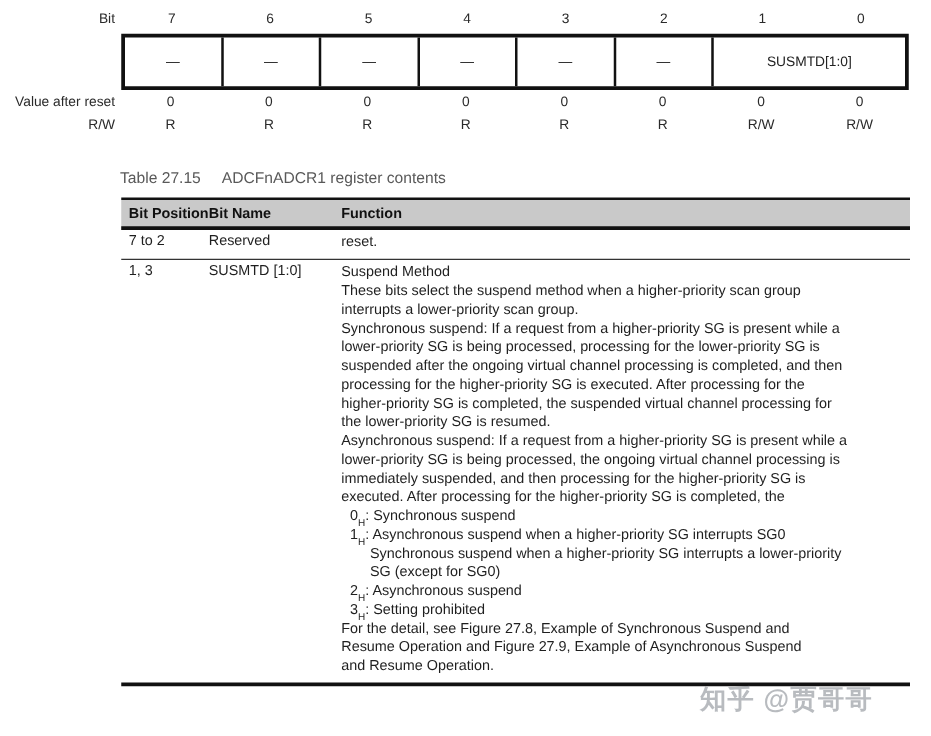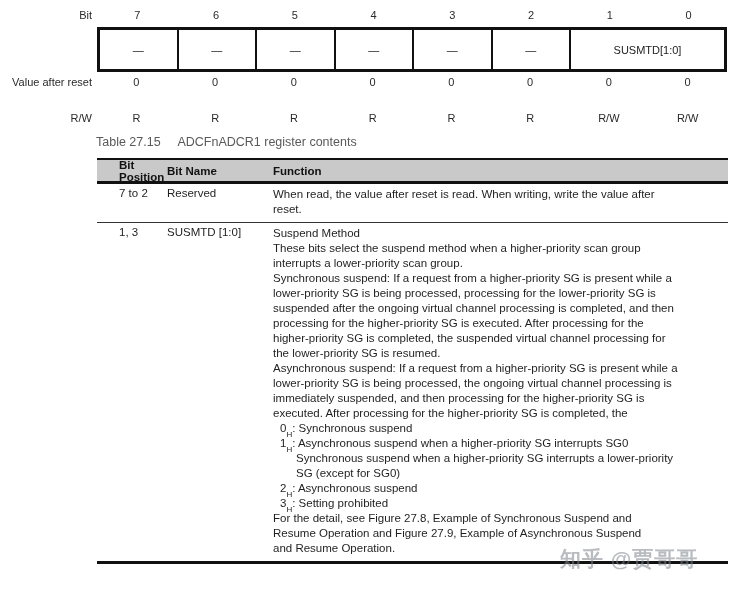--- a/index.html
+++ b/index.html
@@ -11,30 +11,30 @@
   .bd-row{position:absolute;left:0;width:728px;display:flex;}
   .labelcol{width:97px;box-sizing:border-box;padding-right:5px;text-align:right;font-size:11px;color:#2a2a2a;}
   .bitcols{width:630px;display:flex;}
   .bitcell{flex:1 1 0;text-align:center;font-size:11px;color:#2a2a2a;}
   .bits-row{top:7px;height:14px;align-items:flex-end;justify-content:space-between;}
   .box-row{top:27px;}
   .regbox{width:630px;height:45px;box-sizing:border-box;border:3px solid #111;display:flex;}
   .regcell{display:flex;align-items:center;justify-content:center;font-size:11px;color:#222;box-sizing:border-box;}
   .regcell + .regcell{border-left:2px solid #111;}
   .reset-row{top:75px;height:13px;align-items:center;}
-  .rw-row{top:112px;height:13px;}
+  .rw-row{top:94px;height:13px;}
   
   .caption{position:absolute;left:96px;top:135px;font-size:12.5px;font-weight:normal;color:#595959;}
   .caption .num{margin-right:14px;}
   
   .regtable{position:absolute;left:97px;top:158px;width:631px;box-sizing:border-box;
     border-top:2px solid #111;border-bottom:3px solid #111;font-size:11.5px;}
   .thead{display:flex;background:#c9c9c9;height:21px;align-items:center;
     border-bottom:3px solid #111;font-weight:bold;color:#111;}
-  .c1{width:70px;box-sizing:border-box;padding-left:22px;flex-shrink:0;}
+  .c1{width:70px;box-sizing:border-box;padding-left:6px;flex-shrink:0;}
   .c2{width:106px;box-sizing:border-box;flex-shrink:0;}
   .c3{flex:1;box-sizing:border-box;padding-right:2px;}
   .trow{display:flex;padding:3px 0 5px;}
   .trow + .trow{border-top:1px solid #333;}
   .trow .c3 .fn-line{line-height:15px;white-space:nowrap;}
   .fn-line.ind1{padding-left:7px;}
   .fn-line.ind2{padding-left:23px;}
   .fn-line .b{font-weight:normal;}
   .fn-line sub{font-size:8px;line-height:0;position:relative;bottom:-2px;}
   
@@ -109,21 +109,20 @@
     <div class="thead">
       <div class="c1">Bit Position</div>
       <div class="c2">Bit Name</div>
       <div class="c3">Function</div>
     </div>
     <div id="table-body">
         <div class="trow">
           <div class="c1">7 to 2</div>
           <div class="c2">Reserved</div>
           <div class="c3">
-            <div class="fn-line"><span>When read, the value after reset is read. When writing, write the value after</span></div>
             <div class="fn-line"><span>reset.</span></div>
           </div>
         </div>
         <div class="trow">
           <div class="c1">1, 3</div>
           <div class="c2">SUSMTD [1:0]</div>
           <div class="c3">
             <div class="fn-line"><span>Suspend Method</span></div>
             <div class="fn-line"><span>These bits select the suspend method when a higher-priority scan group</span></div>
             <div class="fn-line"><span>interrupts a lower-priority scan group.</span></div>

